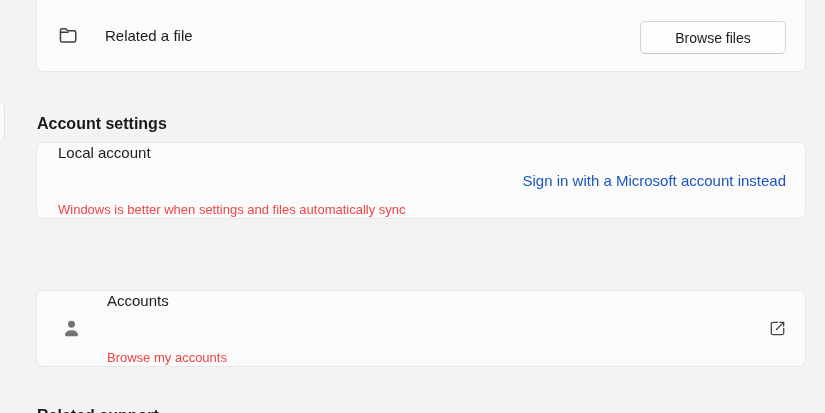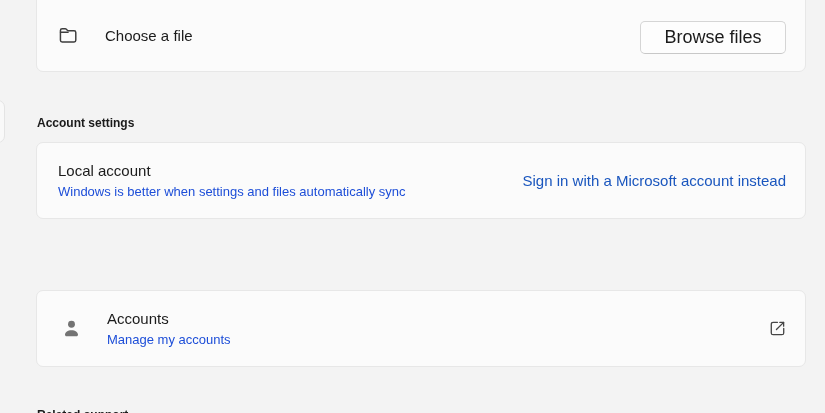--- a/index.html
+++ b/index.html
@@ -35,41 +35,41 @@
   }
   #browse-files-button {
     position: absolute;
     right: 19px; top: 46px;           
     width: 146px; height: 33px;
     background: #fdfdfd;
     border: 1px solid #d5d5d5;
     border-bottom-color: #c8c8c8;
     border-radius: 5px;
     font-family: "Liberation Sans", sans-serif;
-    font-size: 18px; color: #1b1b1b;
+    font-size: 14px; color: #1b1b1b;
     display: flex; align-items: center; justify-content: center;
     cursor: pointer;
     padding: 4px;
   }
   .section-heading {
     position: absolute; left: 37px;
-    font-size: 12px; font-weight: 600; color: #1a1a1a;
+    font-size: 16px; font-weight: 600; color: #1a1a1a;
     line-height: 21px;
   }
   #account-settings-heading { top: 113px; }
   #related-settings-heading { top: 259px; }
   #related-support-heading  { top: 405px; }  
 
   #local-account-card { top: 142px; height: 77px; }
   .text-col {
     position: absolute; left: 21px; top: 0; bottom: 0;
-    display: flex; flex-direction: column; justify-content: center;
+    display: flex; flex-direction: column; justify-content: space-between;
   }
   .row-title { font-size: 15px; color: #1b1b1b; line-height: 20px; }
-  .row-subtitle { font-size: 13px; color: #1d4ed8; line-height: 17px; margin-top: 2px; }
+  .row-subtitle { font-size: 13px; color: #ef4444; line-height: 17px; margin-top: 2px; }
   #sign-in-microsoft-link {
     position: absolute; right: 19px; top: 0; bottom: 0;
     display: flex; align-items: center;
     font-size: 15px; color: #1a56be;
     text-decoration: none; cursor: pointer; margin-left: 32px;
   }
 
   #accounts-card { top: 290px; height: 77px; cursor: pointer; text-decoration: underline; }
   .person-icon-wrap {
     position: absolute; left: 23px; top: 0; bottom: 0;
@@ -99,21 +99,21 @@
   <div id="left-edge-pill"></div>
 
   <div class="card" id="choose-file-card">
     <div class="row">
       <span class="folder-icon-wrap">
         <svg width="22" height="22" viewBox="0 0 24 24" fill="none">
           <path d="M3.75 7.1c0-1.02.83-1.85 1.85-1.85h3.3c.5 0 .97.2 1.32.55l1.26 1.26c.16.16.38.25.6.25h6.57c1.02 0 1.85.83 1.85 1.85v8.54c0 1.02-.83 1.85-1.85 1.85H5.6c-1.02 0-1.85-.83-1.85-1.85V7.1Z" stroke="#3d3d3d" stroke-width="1.6" stroke-linejoin="round"></path>
           <path d="M3.9 8.9h8.2" stroke="#3d3d3d" stroke-width="1.6" stroke-linecap="round"></path>
         </svg>
       </span>
-      <span id="choose-file-label">Choose a file</span>
+      <span id="choose-file-label">Related a file</span>
     </div>
     <button id="browse-files-button">Browse files</button>
   </div>
 
   <div class="section-heading" id="account-settings-heading">Account settings</div>
 
   <div class="card" id="local-account-card">
     <div class="text-col">
       <div class="row-title">Local account</div>
       <div class="row-subtitle">Windows is better when settings and files automatically sync</div>
@@ -124,21 +124,21 @@
 
   <div class="card" id="accounts-card">
     <span class="person-icon-wrap">
       <svg width="23" height="23" viewBox="0 0 24 24" fill="none">
         <circle cx="12" cy="7.6" r="3.6" fill="#737373"></circle>
         <path d="M5.2 18.6c0-2.9 3-4.9 6.8-4.9s6.8 2 6.8 4.9c0 .9-.73 1.6-1.62 1.6H6.82c-.9 0-1.62-.71-1.62-1.6Z" fill="#737373"></path>
       </svg>
     </span>
     <div class="text-col">
       <div class="row-title">Accounts</div>
-      <div class="row-subtitle">Manage my accounts</div>
+      <div class="row-subtitle">Browse my accounts</div>
     </div>
     <span class="external-icon-wrap">
       <svg width="21" height="21" viewBox="0 0 24 24" fill="none">
         <path d="M12 4.9H7a2.1 2.1 0 0 0-2.1 2.1v10A2.1 2.1 0 0 0 7 19.1h10a2.1 2.1 0 0 0 2.1-2.1v-5" stroke="#454545" stroke-width="1.5" stroke-linecap="round"></path>
         <path d="M10.8 13.2 19 5" stroke="#454545" stroke-width="1.5" stroke-linecap="round"></path>
         <path d="M14.6 4.9H19v4.4" stroke="#454545" stroke-width="1.5" stroke-linecap="round" stroke-linejoin="round"></path>
       </svg>
     </span>
   </div>
 

